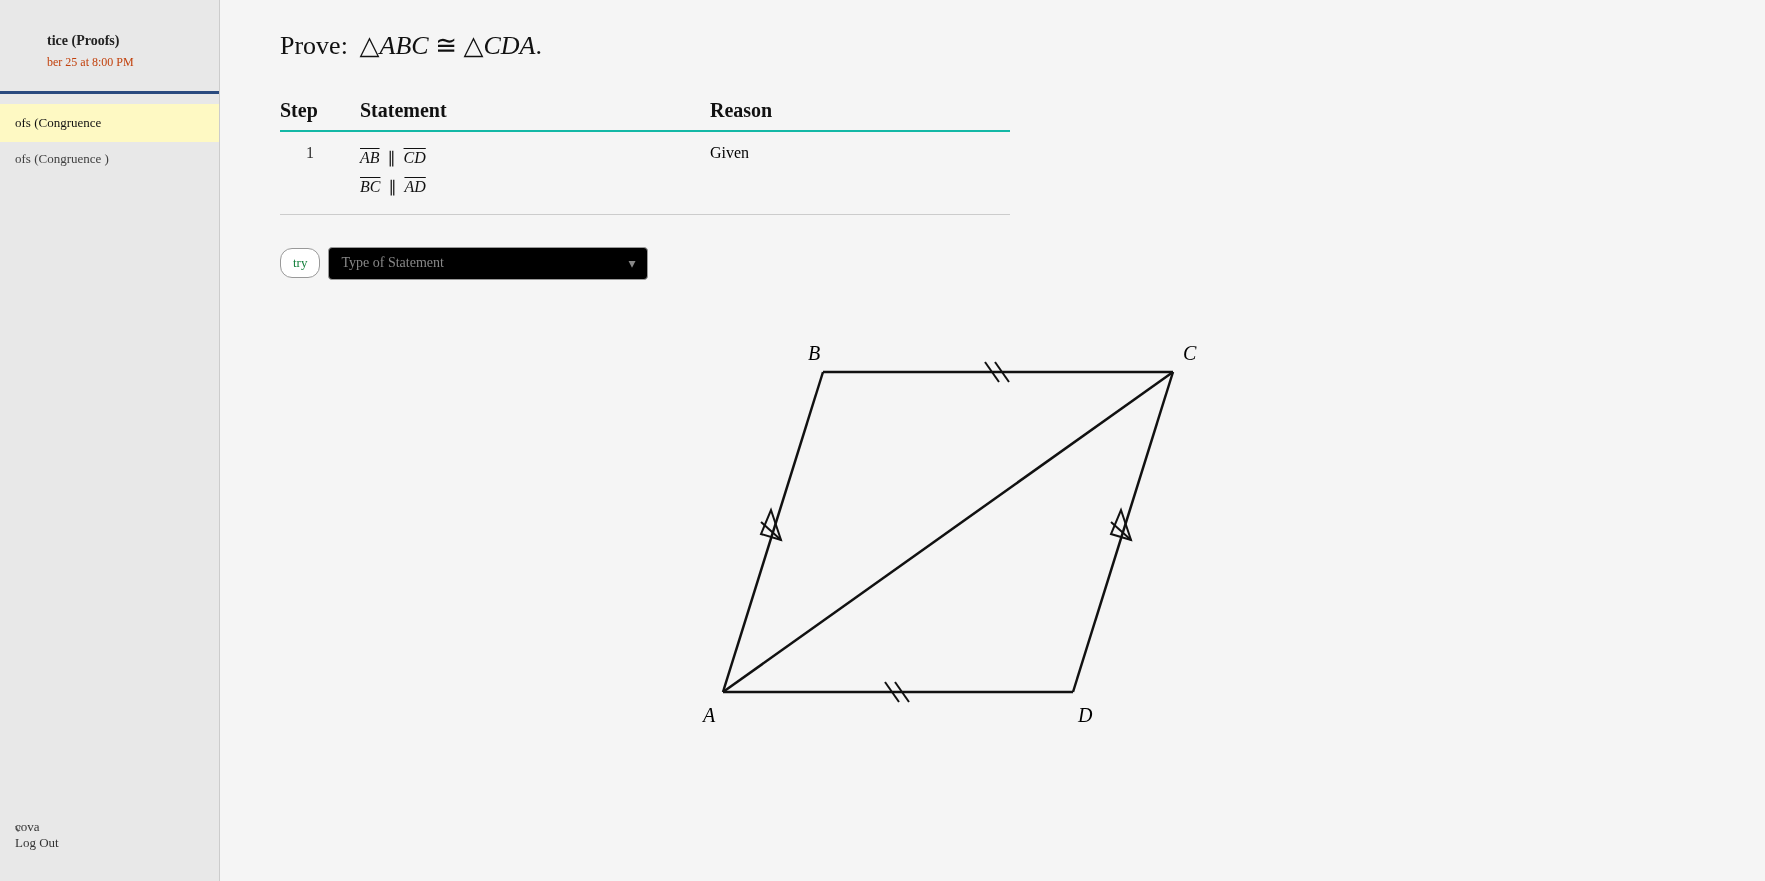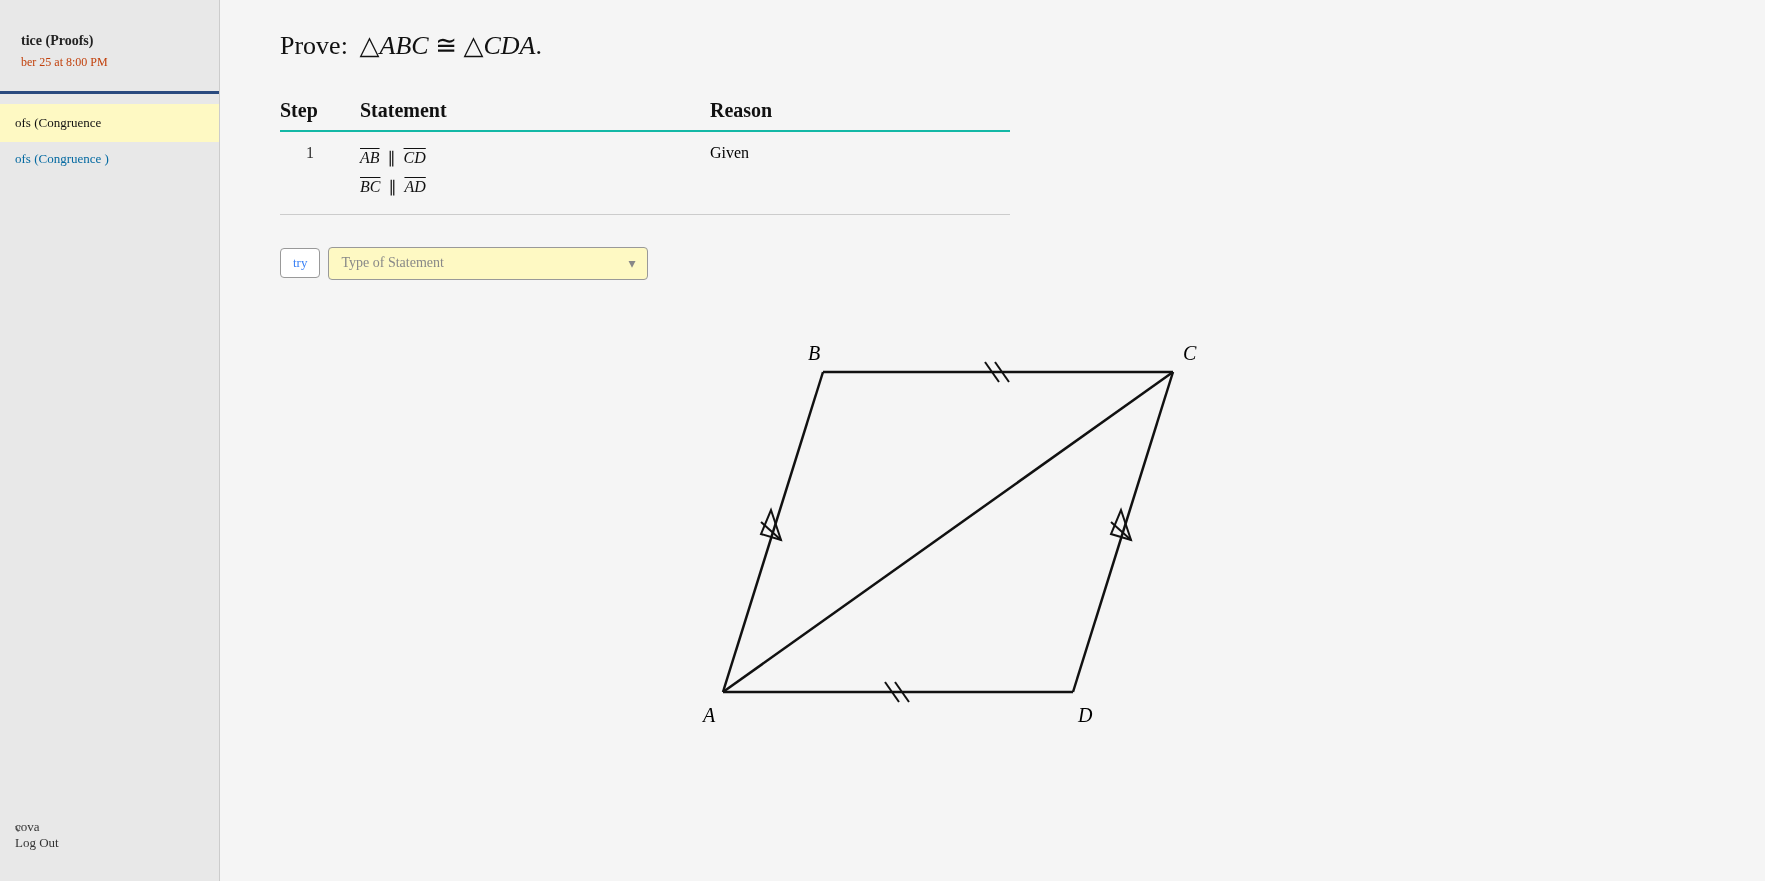--- a/index.html
+++ b/index.html
@@ -19,24 +19,25 @@
       min-width: 220px;
       background: #e8e8e8;
       display: flex;
       flex-direction: column;
       padding: 20px 0;
       border-right: 1px solid #ccc;
       position: relative;
     }
 
     .sidebar-section {
-      padding: 10px 21px;
+      padding: 10px 15px;
       font-size: 14px;
       color: #333;
       line-height: 1.5;
+      margin-left: 32px;
     }
 
     .sidebar-title {
       font-weight: bold;
       font-size: 14px;
       color: #222;
     }
 
     .sidebar-subtitle {
       font-size: 12px;
@@ -46,21 +47,21 @@
 
     .sidebar-divider {
       border: none;
       border-top: 3px solid #2a4a7f;
       margin: 10px 0;
     }
 
     .sidebar-item {
       padding: 10px 15px;
       font-size: 13px;
-      color: #0369a1;
+      color: #404040;
       cursor: pointer;
       line-height: 1.4;
     }
 
     .sidebar-item.active {
       background: #fef9c3;
       color: #111;
     }
 
     .sidebar-item.secondary {
@@ -170,30 +171,30 @@
     .input-row {
       display: flex;
       align-items: center;
       gap: 8px;
       padding: 12px 0;
     }
 
     .try-button {
       background: white;
       border: 1px solid #999;
-      border-radius: 4px;
+      border-radius: 12px;
       padding: 6px 12px;
       font-size: 13px;
       cursor: pointer;
       font-family: Georgia, serif;
-      color: #3b82f6;
+      color: #15803d;
     }
 
     .statement-dropdown {
-      background: #fef9c3;
+      background: #000000;
       border: 1px solid #999;
       border-radius: 4px;
       padding: 7px 12px;
       font-size: 14px;
       color: #888;
       width: 320px;
       display: flex;
       align-items: center;
       justify-content: space-between;
       cursor: pointer;

